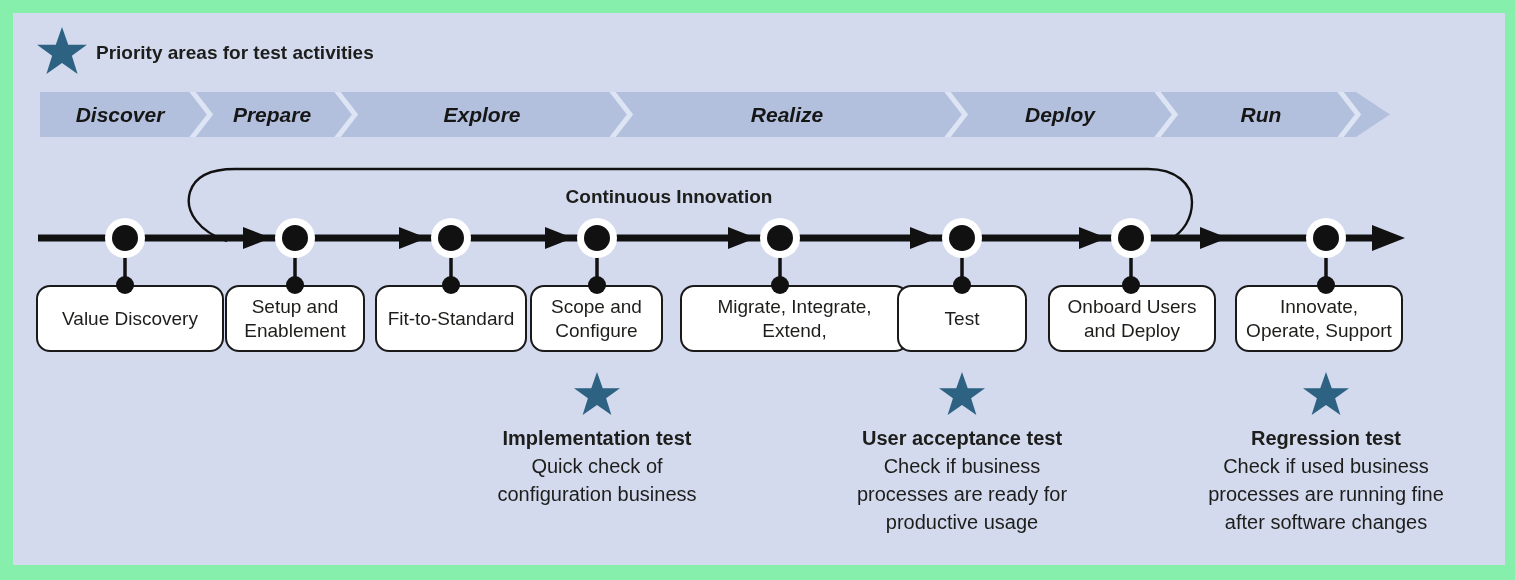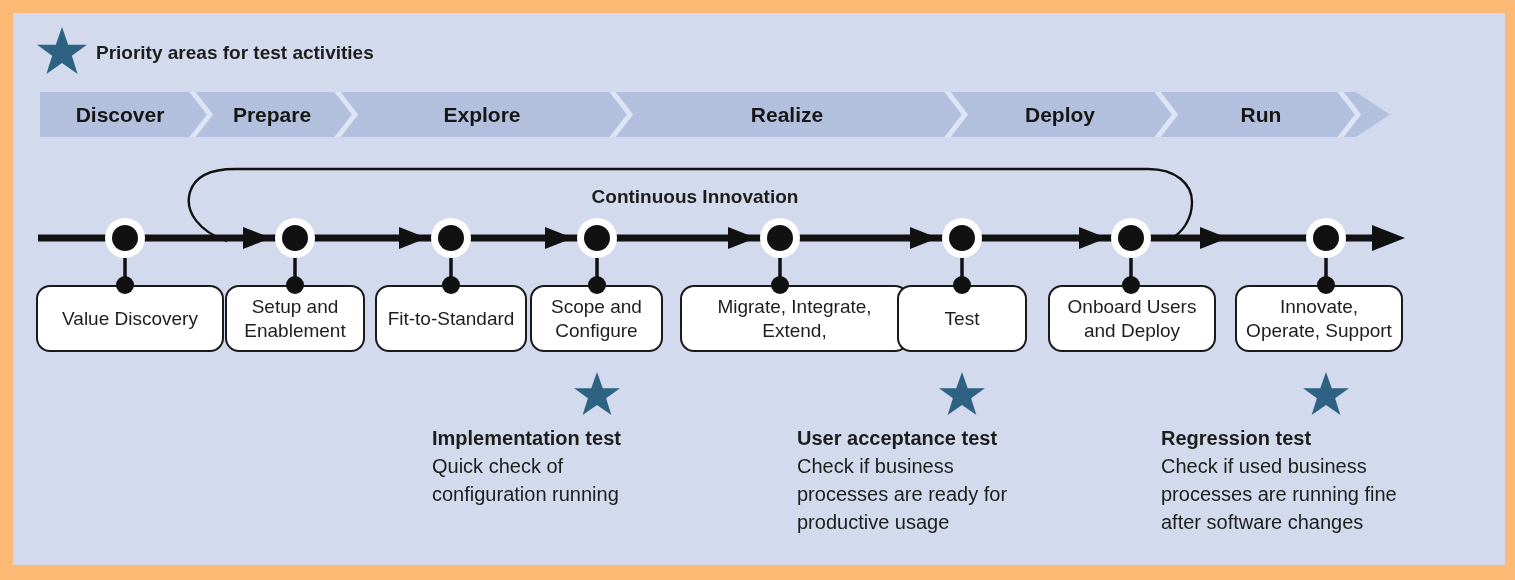--- a/index.html
+++ b/index.html
@@ -1,57 +1,57 @@
 <!DOCTYPE html>
 <html><head>
 <meta charset="utf-8">
 <style>
   html,body{margin:0;padding:0;background:#ffffff;}
   #canvas{
-    position:relative;width:1515px;height:580px;background:#fdba74;overflow:hidden;
+    position:relative;width:1515px;height:580px;background:#86efac;overflow:hidden;
     font-family:"Liberation Sans","DejaVu Sans",sans-serif;color:#1d1d1b;
   }
   #panel{position:absolute;left:13px;top:13px;width:1492px;height:552px;background:#d3daee;}
 
   
   .legend-star{position:absolute;left:36px;top:26px;width:52px;height:50px;}
   .legend-label{position:absolute;left:96px;top:42px;font-size:19px;font-weight:bold;}
 
   
   #band{
     position:absolute;left:40px;top:92px;width:1350px;height:45px;background:#b3c0dd;
     clip-path:polygon(0 0, 1316px 0, 1350px 50%, 1316px 100%, 0 100%);
   }
   .band-sep{position:absolute;top:0;width:26px;height:45px;}
   .phase-label{
     position:absolute;top:92px;height:45px;line-height:45px;text-align:center;
-    font-size:21px;font-weight:bold;color:#161616;
+    font-size:21px;font-weight:bold;color:#161616;font-style:italic;
   }
 
   
-  .ci-label{position:absolute;left:585px;top:186px;width:220px;text-align:center;font-size:19px;font-weight:bold;}
+  .ci-label{position:absolute;left:559px;top:186px;width:220px;text-align:center;font-size:19px;font-weight:bold;}
 
   
   #gfx{position:absolute;left:0;top:0;width:1515px;height:580px;}
 
   
   .abox{
     position:absolute;top:285px;height:67px;background:#ffffff;border:2.5px solid #1a1a1a;
     border-radius:14px;display:flex;align-items:center;justify-content:center;
     text-align:center;font-size:19px;line-height:24px;box-sizing:border-box;padding:2px 8px;
   }
   .pin-dot{
     position:absolute;top:276px;width:18px;height:18px;border-radius:50%;background:#111111;
   }
 
   
   .sec-star{position:absolute;top:371px;width:48px;height:46px;}
 
   
-  .test-block{position:absolute;top:424px;width:330px;text-align:left;font-size:20px;}
+  .test-block{position:absolute;top:424px;width:330px;text-align:center;font-size:20px;}
   .test-title{font-weight:bold;line-height:28px;}
   .test-line{line-height:28px;}
 </style>
 </head>
 <body>
 
 <div id="canvas">
   <div id="panel"></div>
 
   <svg class="legend-star" viewBox="0 0 100 96">
@@ -157,21 +157,21 @@
   <svg class="sec-star" style="left:938px" viewBox="0 0 100 96">
       <polygon points="50,2 62,36 98,36 69,57 80,92 50,71 20,92 31,57 2,36 38,36" fill="#2d6283"></polygon>
     </svg>
   <svg class="sec-star" style="left:1302px" viewBox="0 0 100 96">
       <polygon points="50,2 62,36 98,36 69,57 80,92 50,71 20,92 31,57 2,36 38,36" fill="#2d6283"></polygon>
     </svg>
 
   <div class="test-block" style="left:432px">
     <div class="test-title">Implementation test</div>
     <div class="test-line">Quick check of</div>
-    <div class="test-line">configuration running</div>
+    <div class="test-line">configuration business</div>
   </div>
   <div class="test-block" style="left:797px">
     <div class="test-title">User acceptance test</div>
     <div class="test-line">Check if business</div>
     <div class="test-line">processes are ready for</div>
     <div class="test-line">productive usage</div>
   </div>
   <div class="test-block" style="left:1161px">
     <div class="test-title">Regression test</div>
     <div class="test-line">Check if used business</div>

